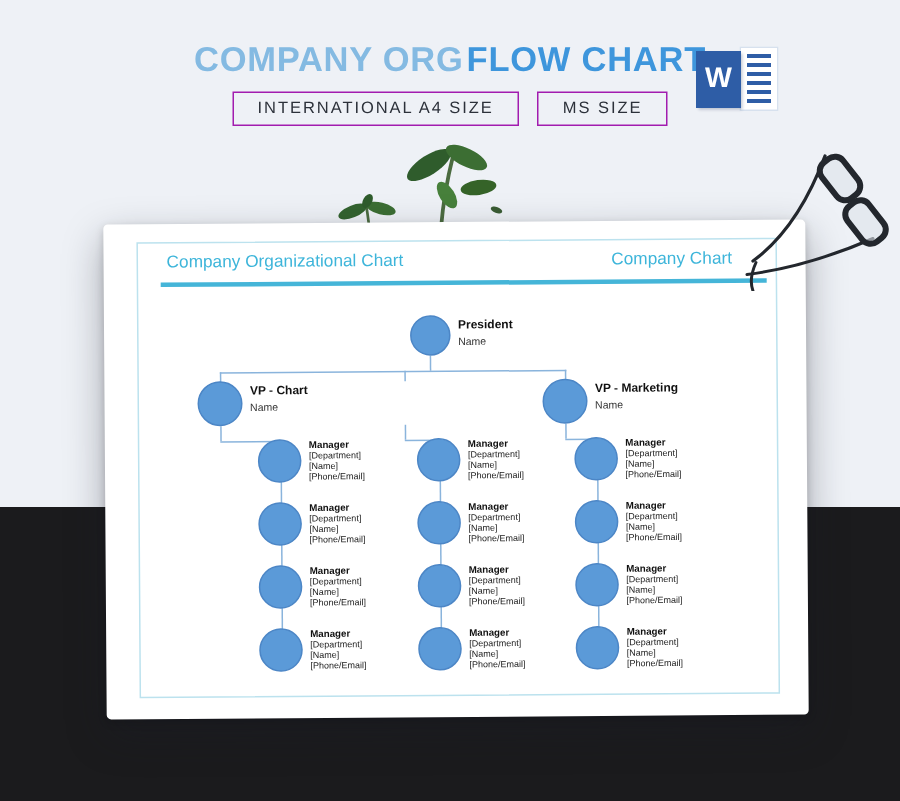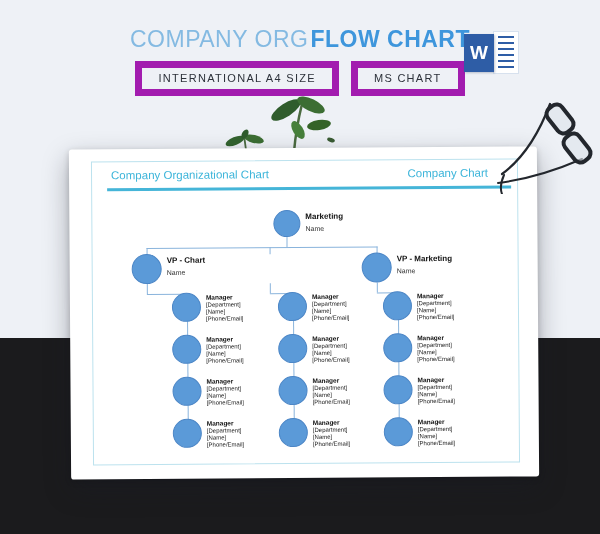--- a/index.html
+++ b/index.html
@@ -8,25 +8,25 @@
     background:#eef1f6;
     font-family:"Liberation Sans", sans-serif;
   }
   .black-band { position:absolute; left:0; top:338px; width:600px; height:196px; background:#1b1b1d; }
 
   
   .hero-title {
     position:absolute; top:26px; left:0; width:600px; text-align:center;
     font-size:23px; letter-spacing:.5px; margin:0;
   }
-  .t-light { color:#84bae2; font-weight:400; margin-right:2px; }
+  .t-light { color:#84bae2; font-weight:700; margin-right:2px; }
   .t-bold  { color:#3e96dc; font-weight:800; }
   .badge-row { position:absolute; top:61px; left:0; width:600px; display:flex; justify-content:center; gap:12px; }
   .badge {
-    border:7px solid #a21caf; color:#2c313a; background:transparent;
+    border:1px solid #a21caf; color:#2c313a; background:transparent;
     font-size:11px; letter-spacing:1.3px; padding:4px 16px 5px; font-weight:500;
   }
 
   
   .word-icon { position:absolute; left:464px; top:29px; width:56px; height:47px; }
   .w-page {
     position:absolute; right:1px; top:2px; width:26px; height:43px;
     background:#ffffff; border:1px solid #d7e1ee; box-sizing:border-box; padding:4px 4px;
   }
   .w-page-lines { width:100%; height:100%;
@@ -81,21 +81,21 @@
 <div class="stage">
 
   <div class="black-band"></div>
 
   <h1 class="hero-title">
     <span class="t-light">COMPANY ORG</span><span class="t-bold">FLOW CHART</span>
   </h1>
 
   <div class="badge-row">
     <span class="badge">INTERNATIONAL A4 SIZE</span>
-    <span class="badge">MS CHART</span>
+    <span class="badge">MS SIZE</span>
   </div>
 
   <div class="word-icon">
     <div class="w-page">
         <div class="w-page-lines"></div>
       </div>
     <div class="w-flap">W</div>
   </div>
 
   <svg class="plant-svg" width="150" height="74" viewBox="0 0 150 74">
@@ -130,21 +130,21 @@
       <div class="ln" style="left:200px;top:135px;width:1px;height:10px"></div>
       <div class="ln" style="left:200px;top:145px;width:23px;height:1px"></div>
       <div class="ln" style="left:223px;top:145px;width:1px;height:139px"></div>
       <div class="ln" style="left:307px;top:135px;width:1px;height:10px"></div>
       <div class="ln" style="left:307px;top:145px;width:21px;height:1px"></div>
       <div class="ln" style="left:328px;top:145px;width:1px;height:139px"></div>
 
       <div class="node" style="left:204px;top:62px">
         <div class="circle c-pres"></div>
         <div class="ntext">
-          <div class="nt-title">Marketing</div>
+          <div class="nt-title">President</div>
           <div class="nt-sub">Name</div>
         </div>
       </div>
 
       <div class="node" style="left:62px;top:105px">
         <div class="circle c-vp"></div>
         <div class="ntext">
           <div class="nt-title">VP - Chart</div>
           <div class="nt-sub">Name</div>
         </div>

